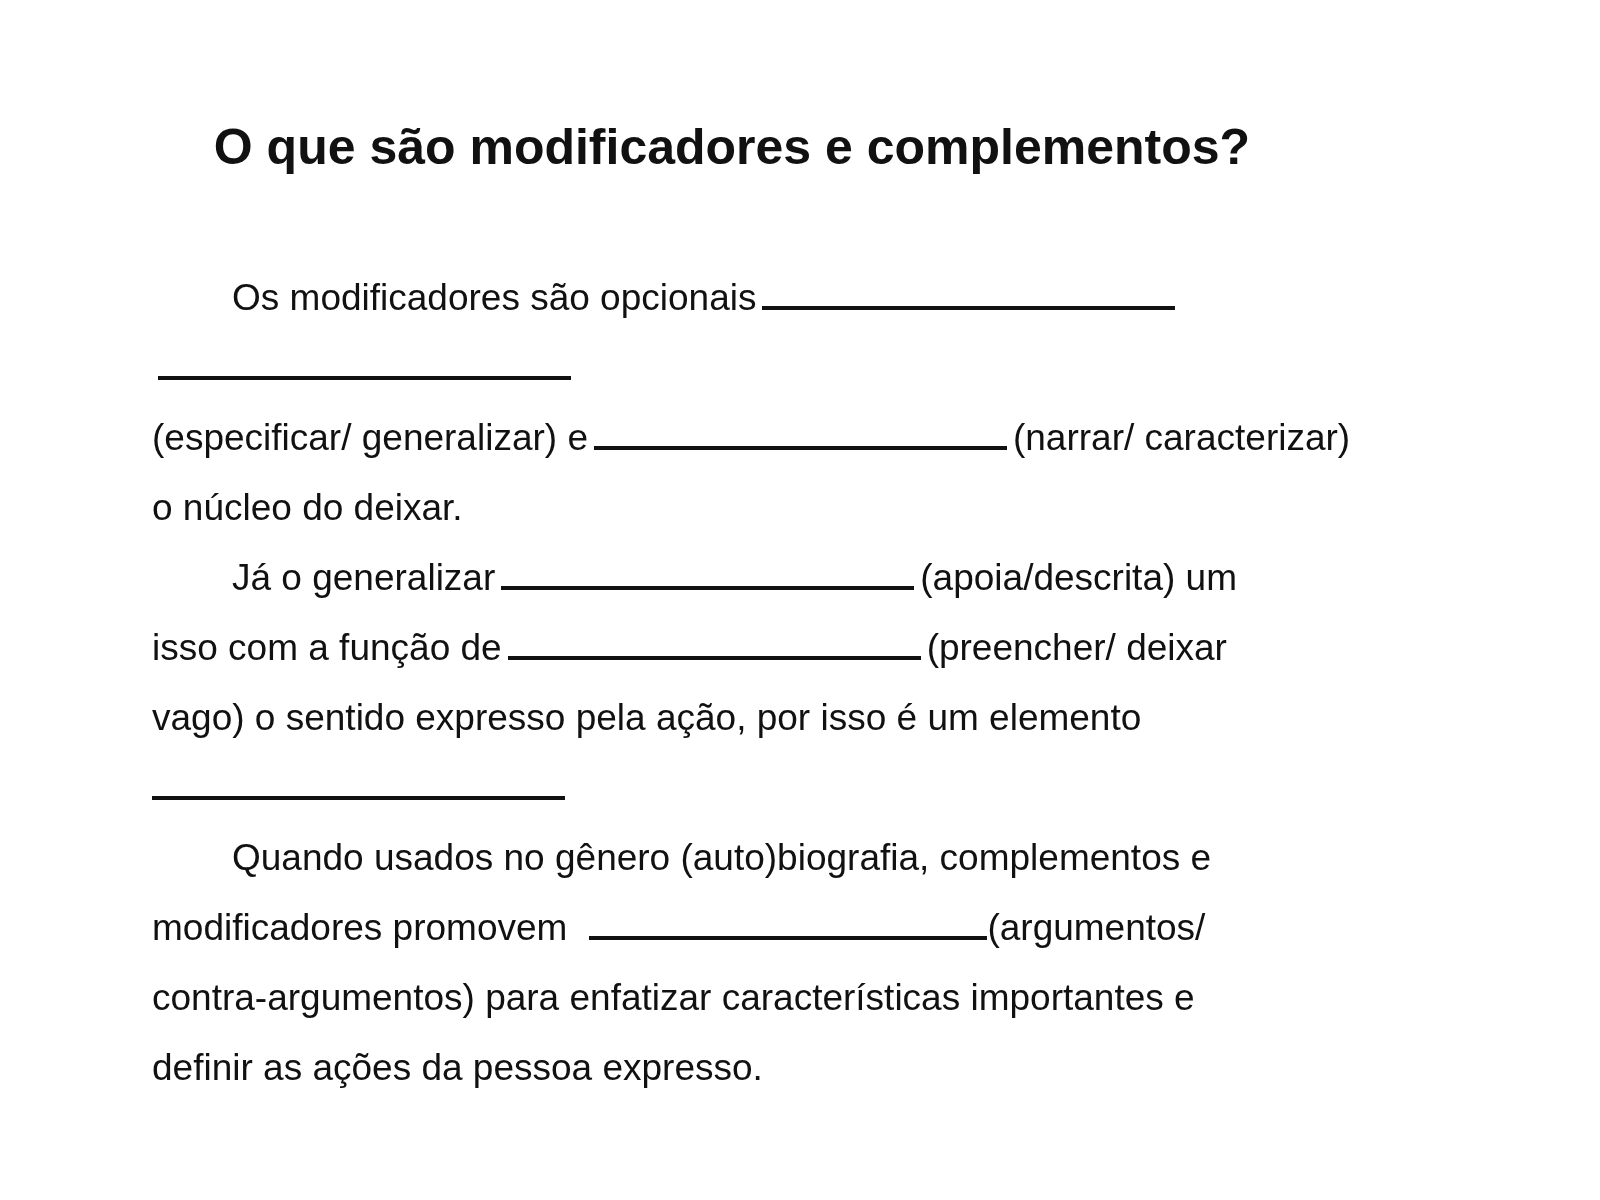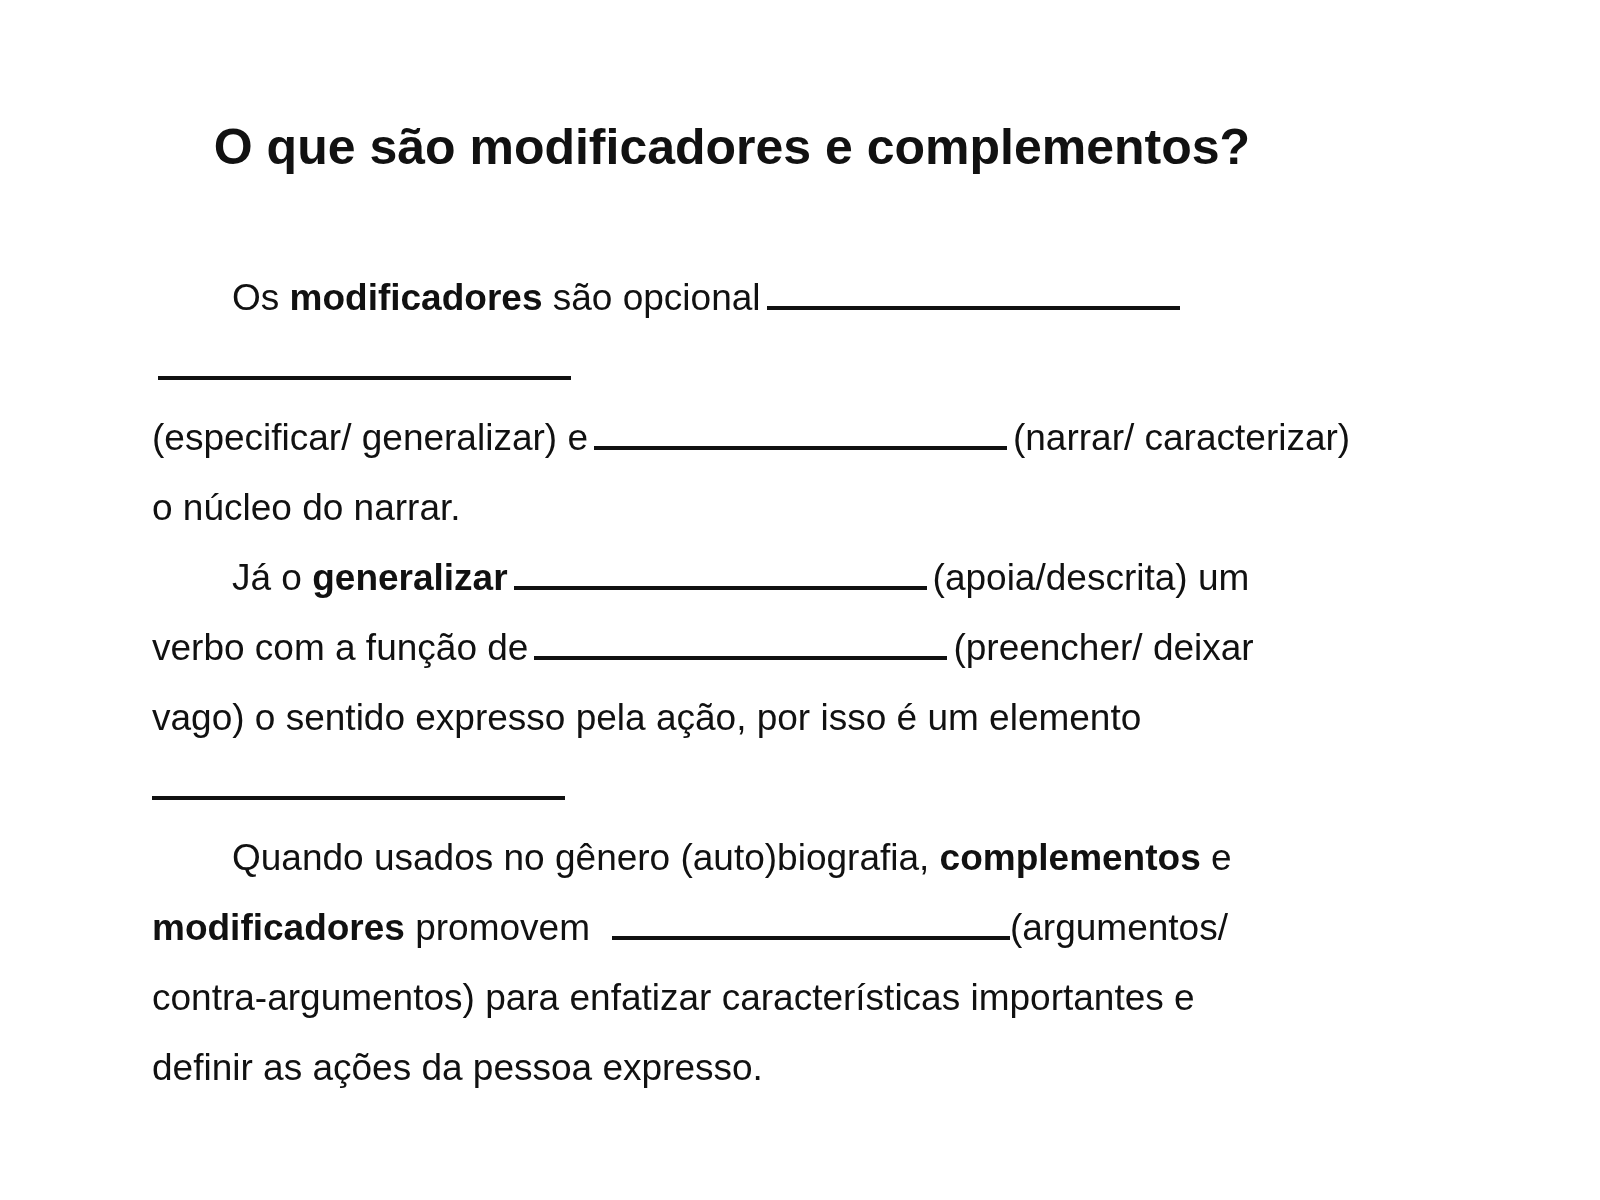--- a/index.html
+++ b/index.html
@@ -2,46 +2,46 @@
 <html><head>
   <meta charset="utf-8">
   <style>
     html, body { margin: 0; padding: 0; background: #ffffff; }
     body { width: 1600px; height: 1200px; position: relative; overflow: hidden;
            font-family: "Liberation Sans", "DejaVu Sans", sans-serif; color: #111111; }
     .title { position: absolute; left: 0; width: 1464px; top: 118px; text-align: center;
              font-size: 50px; font-weight: bold; letter-spacing: 0px; }
     .line { position: absolute; left: 152px; font-size: 37px; white-space: nowrap; line-height: 44px; }
     .indent { left: 232px; }
-    b { font-weight: bold; }
+    b { font-weight: normal; }
     .blank { display: inline-block; width: 413px; height: 30px; border-bottom: 4px solid #111111;
              vertical-align: baseline; margin: 0 6px; }
     .blank.b2 { margin-left: 22px; width: 398px; margin-right: 0; }
   </style>
 </head>
 <body>
 
 <div class="title">O que são modificadores e complementos?</div>
 
 <div class="line indent" style="top:276px">
-  <span>Os </span><b>modificadores</b><span> são opcional</span><span class="blank"></span>
+  <span>Os </span><b>modificadores</b><span> são opcionais</span><span class="blank"></span>
 </div>
 <div class="line" style="top:346px">
   <span class="blank"></span>
 </div>
 <div class="line" style="top:416px">
   <span>(especificar/ generalizar) e</span><span class="blank"></span><span>(narrar/ caracterizar)</span>
 </div>
-<div class="line" style="top:486px">o núcleo do narrar.</div>
+<div class="line" style="top:486px">o núcleo do deixar.</div>
 
 <div class="line indent" style="top:556px">
   <span>Já o </span><b>generalizar</b><span class="blank"></span><span>(apoia/descrita) um</span>
 </div>
 <div class="line" style="top:626px">
-  <span>verbo com a função de</span><span class="blank"></span><span>(preencher/ deixar</span>
+  <span>isso com a função de</span><span class="blank"></span><span>(preencher/ deixar</span>
 </div>
 <div class="line" style="top:696px">vago) o sentido expresso pela ação, por isso é um elemento</div>
 <div class="line" style="top:766px">
   <span class="blank" style="margin-left:0"></span>
 </div>
 
 <div class="line indent" style="top:836px">
   <span>Quando usados no gênero (auto)biografia, </span><b>complementos</b><span> e</span>
 </div>
 <div class="line" style="top:906px">

